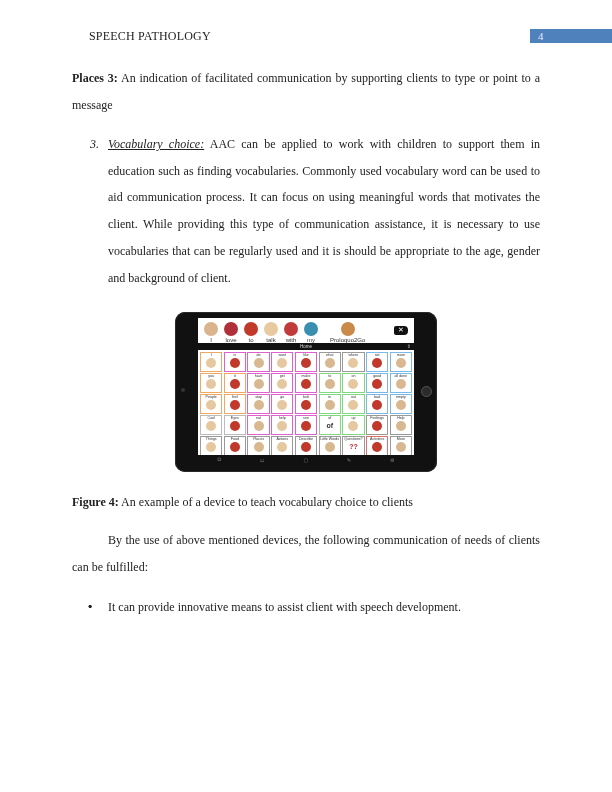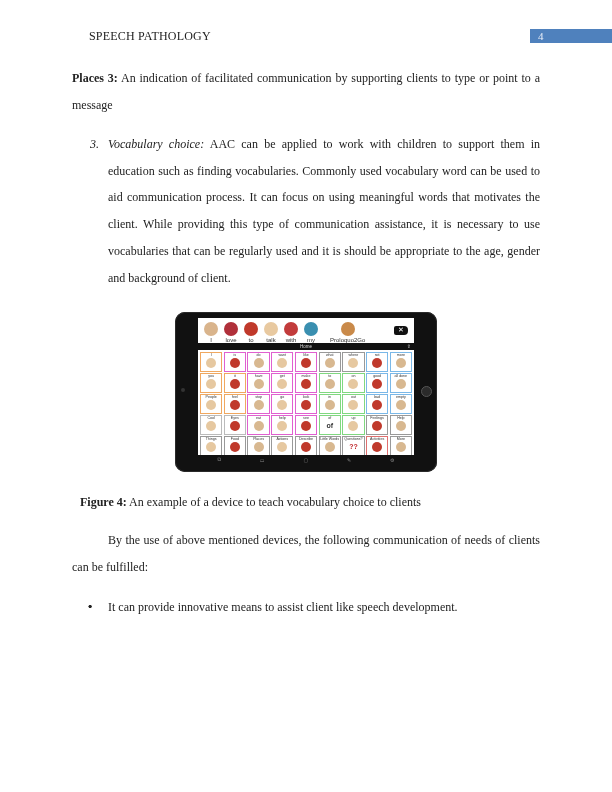--- a/index.html
+++ b/index.html
@@ -8,22 +8,22 @@
   .abs { position:absolute; }
   .header-title { left:89px; top:29px; font-size:12px; letter-spacing:0.2px; color:#222; }
   .page-num { left:530px; top:29px; width:82px; height:14px; background:#4f81bd; color:#e8eef8;
               font-size:11px; line-height:14px; padding-left:8px; box-sizing:border-box; }
   .para { font-size:12px; line-height:26.7px; text-align:justify; }
   .cap b { font-weight:bold; }
   .fig3 { left:72px; top:65px; width:468px; }
   .item3 { left:90px; top:131px; width:450px; }
   .item3 .num { position:absolute; left:0; top:0; font-style:italic; }
   .item3 .body { margin-left:18px; text-indent:0; }
-  .item3 .body i { font-style:italic; }
-  .fig4 { left:80px; top:489px; width:468px; }
+  .item3 .body i { font-style:italic;text-decoration:underline; }
+  .fig4 { left:72px; top:489px; width:468px; }
   .para2 { left:72px; top:527px; width:468px; }
   .bullets { left:88px; top:594px; width:460px; margin:0; padding:0; list-style:none; }
   .bullets li { position:relative; font-size:12px; line-height:27.5px; padding-left:20px; }
   .bullets li .dot { position:absolute; left:0; top:0; font-size:12px; }
 
   
   .tablet { left:175px; top:312px; width:262px; height:160px; background:#111; border-radius:10px;
             box-shadow:0 0 0 1px #2a2a2a inset; }
   .screen { position:absolute; left:23px; top:6px; width:216px; height:146px; background:#fff; overflow:hidden; }
   .cam { position:absolute; left:6px; top:76px; width:4px; height:4px; border-radius:50%; background:#333; }
@@ -288,14 +288,14 @@
   </div>
 </div>
 
 <div class="abs para cap fig4"><b>Figure 4:</b><span> An example of a device to teach vocabulary choice to clients</span></div>
 
 <div class="abs para para2"><span style="display:inline-block;width:36px"></span><span>By the use of above mentioned devices, the following communication of needs of clients can be fulfilled:</span></div>
 
 <ul class="abs bullets">
   <li><span class="dot">•</span></li>
   <li><span class="dot">•</span></li>
-  <li><span class="dot">•</span><span>It can provide innovative means to assist client like speech development.</span></li>
+  <li><span class="dot">•</span><span>It can provide innovative means to assist client with speech development.</span></li>
 </ul>
 
 </body></html>

